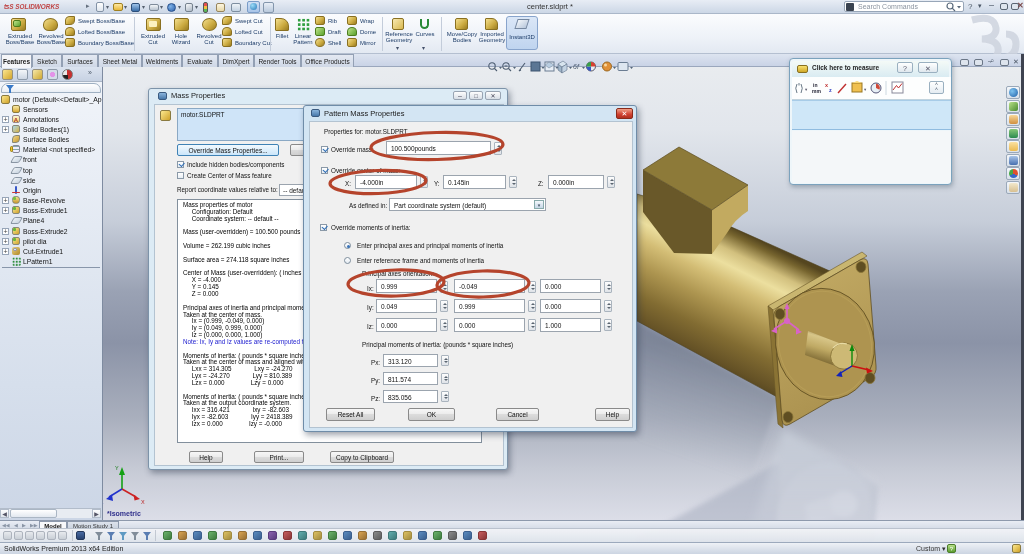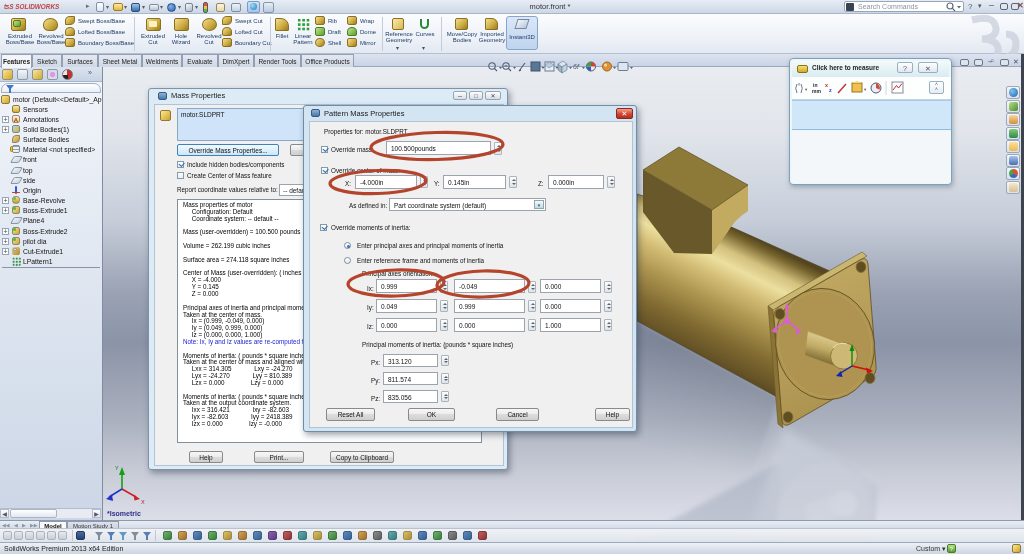--- a/index.html
+++ b/index.html
@@ -158,21 +158,21 @@
 <polygon points="140,499 133.5,494.5 134.5,500.5" fill="#cc2222"></polygon>
 <polygon points="106,499 112,494.5 113,501" fill="#2233cc"></polygon>
 <text x="115" y="470" font-size="5.5" fill="#117711">Y</text>
 <text x="141" y="504" font-size="5.5" fill="#bb2222">X</text>
 <text x="100" y="504" font-size="5.5" fill="#2233cc">Z</text>
 <text x="107" y="516" font-size="7" font-weight="bold" fill="#31318c">*Isometric</text>
 </svg>
 
 <div class="ab" id="titlebar"></div>
 <div class="ab" id="logo">ʦS SOLIDWORKS</div>
-<div class="ab" id="doctitle">motor.front *</div>
+<div class="ab" id="doctitle">center.sldprt *</div>
 <div class="ab" id="searchbox">Search Commands</div>
 <div class="ab" id="searchico"></div>
 <svg class="ab" width="20" height="12" style="left:944px;top:1px;">
 <circle cx="6" cy="5" r="3" fill="none" stroke="#5a6a7c" stroke-width="1.2"></circle>
 <line x1="8.2" y1="7.2" x2="11" y2="10" stroke="#5a6a7c" stroke-width="1.2"></line>
 <polygon points="13,5 17,5 15,7.5" fill="#5a6a7c"></polygon>
 </svg>
 <div class="ab" id="qat">
 <div class="ico" style="left:96px;top:2px;width:8px;height:10px;background:linear-gradient(#fff,#dfe6ee);border:1px solid #8292a6;"></div>
 <div class="ico" style="left:113px;top:3px;width:10px;height:8px;background:linear-gradient(#ffe9a0,#e8b93c);border:1px solid #a08020;"></div>

